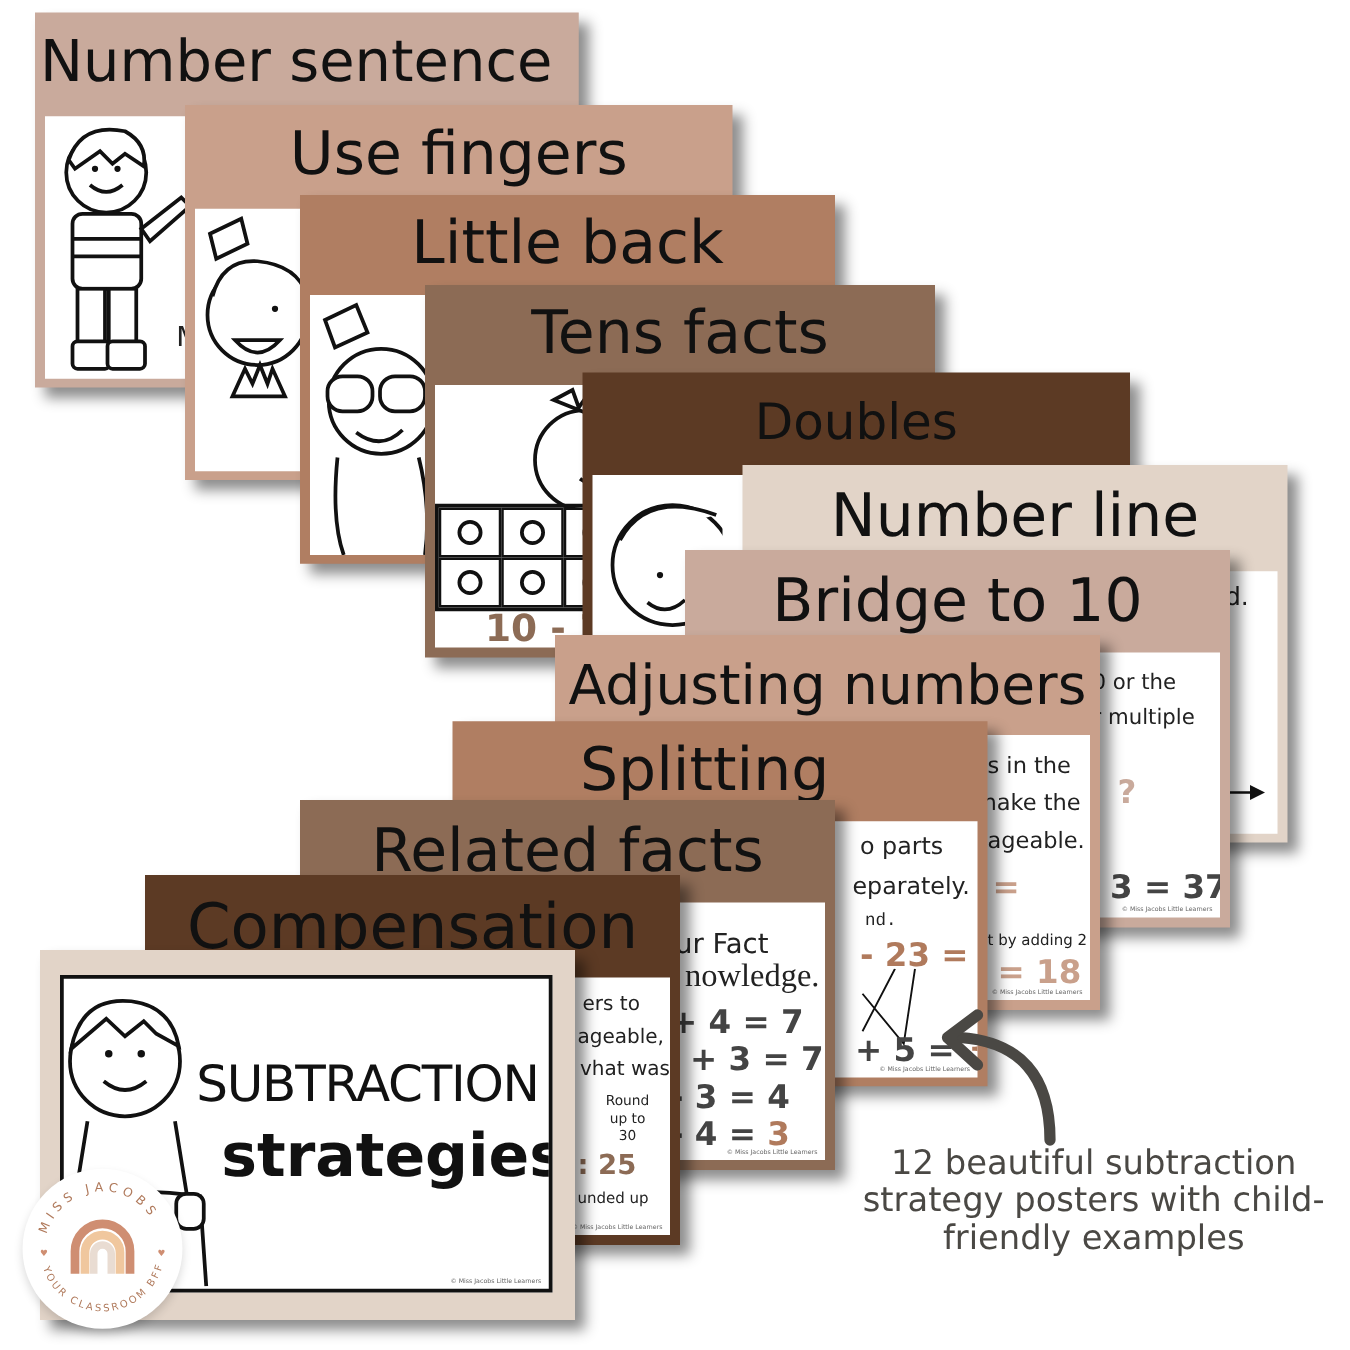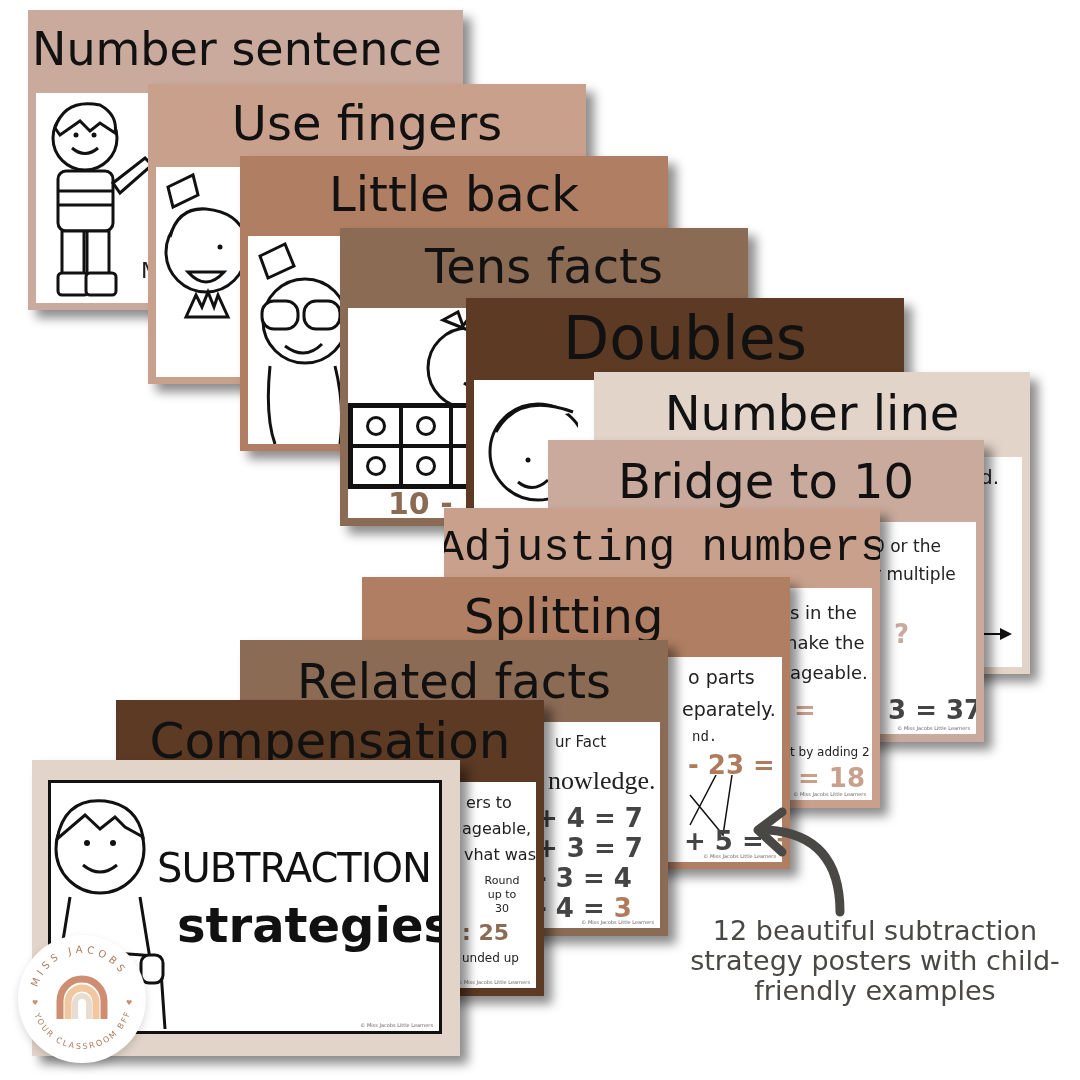--- a/index.html
+++ b/index.html
@@ -107,21 +107,21 @@
         </div>
         <div>
           <span class="fill"></span>
         </div>
     </div>
     <span style="position:absolute;left:40px;top:178px;font-size:30px;font-weight:bold;color:#8c6b55;">10 - 3</span>
   </div>
 </div>
 
 <div class="poster" style="left:466px;top:298px;width:438px;height:300px;background:#5c3a24;">
-  <div class="title" style="height:80px;font-size:60px;">Doubles</div>
+  <div class="title" style="height:80px;font-size:40px;">Doubles</div>
   <div class="panel" style="left:8px;top:82px;width:420px;height:210px;">
     <svg class="kid" width="100" height="140" viewBox="0 0 100 140" style="left:4px;top:2px;">
       <g fill="#fff" stroke="#111" stroke-width="3">
         <circle cx="60" cy="70" r="48"></circle>
         <path d="M18 50 Q40 10 95 30"></path>
       </g>
       <circle cx="50" cy="78" r="2.5" fill="#111"></circle>
       <path d="M40 100 Q55 112 70 98" fill="none" stroke="#111" stroke-width="3"></path>
     </svg>
   </div>
@@ -141,21 +141,21 @@
   <div class="panel" style="left:8px;top:82px;width:420px;height:212px;">
     <span class="body-text" style="left:318px;top:8px;font-size:17px;">0 or the</span>
     <span class="body-text" style="left:318px;top:36px;font-size:17px;">r multiple</span>
     <span class="eq accent" style="left:338px;top:96px;color:#c9aa9c;">?</span>
     <span class="eq" style="left:332px;top:172px;">3 = 37</span>
     <span class="copy">© Miss Jacobs Little Learners</span>
   </div>
 </div>
 
 <div class="poster" style="left:444px;top:508px;width:436px;height:300px;background:#c9a08b;">
-  <div class="title" style="height:80px;font-size:44px;font-family:Liberation Mono, monospace;">Adjusting numbers</div>
+  <div class="title" style="height:80px;font-size:44px;">Adjusting numbers</div>
   <div class="panel" style="left:8px;top:80px;width:420px;height:212px;">
     <span class="body-text" style="left:338px;top:8px;font-size:18px;">s in the</span>
     <span class="body-text" style="left:334px;top:38px;font-size:18px;">nake the</span>
     <span class="body-text" style="left:338px;top:68px;font-size:18px;">ageable.</span>
     <span class="eq accent" style="left:342px;top:106px;color:#c9a08b;">=</span>
     <span class="body-text" style="left:338px;top:156px;font-size:12px;line-height:16px;">t by adding 2</span>
     <span class="eq accent" style="left:346px;top:174px;color:#c9a08b;">= 18</span>
     <span class="copy">© Miss Jacobs Little Learners</span>
   </div>
 </div>
@@ -171,24 +171,24 @@
       <path d="M2 20 L35 60 L44 0 M2 50 L28 0" fill="none" stroke="#111" stroke-width="1.5"></path>
     </svg>
     <span class="eq" style="left:314px;top:168px;"><span>+ 5 = </span><span class="accent">35</span></span>
     <span class="copy">© Miss Jacobs Little Learners</span>
   </div>
 </div>
 
 <div class="poster" style="left:240px;top:640px;width:428px;height:296px;background:#8c6b55;">
   <div class="title" style="height:82px;font-size:48px;">Related facts</div>
   <div class="panel" style="left:8px;top:82px;width:412px;height:206px;">
-    <span class="body-text" style="left:292px;top:4px;font-size:15px;margin-left:15px;">ur Fact</span>
+    <span class="body-text" style="left:292px;top:17px;font-size:22px;">ur Fact</span>
     <span class="body-text" style="left:300px;top:42px;font-size:26px;font-family:Liberation Serif, serif;">nowledge.</span>
     <span class="eq" style="left:288px;top:80px;">+ 4 = 7</span>
-    <span class="eq" style="left:288px;top:110px;">+ 3 = 7</span>
+    <span class="eq" style="left:288px;top:110px;padding-left:16px;">+ 3 = 7</span>
     <span class="eq" style="left:288px;top:140px;">- 3 = 4</span>
     <span class="eq" style="left:288px;top:170px;"><span>- 4 = </span><span class="accent">3</span></span>
     <span class="copy">© Miss Jacobs Little Learners</span>
   </div>
 </div>
 
 <div class="poster" style="left:116px;top:700px;width:428px;height:296px;background:#5c3a24;">
   <div class="title" style="height:82px;font-size:50px;">Compensation</div>
   <div class="panel" style="left:8px;top:82px;width:412px;height:206px;">
     <span class="body-text" style="left:342px;top:4px;font-size:16px;">ers to</span>

